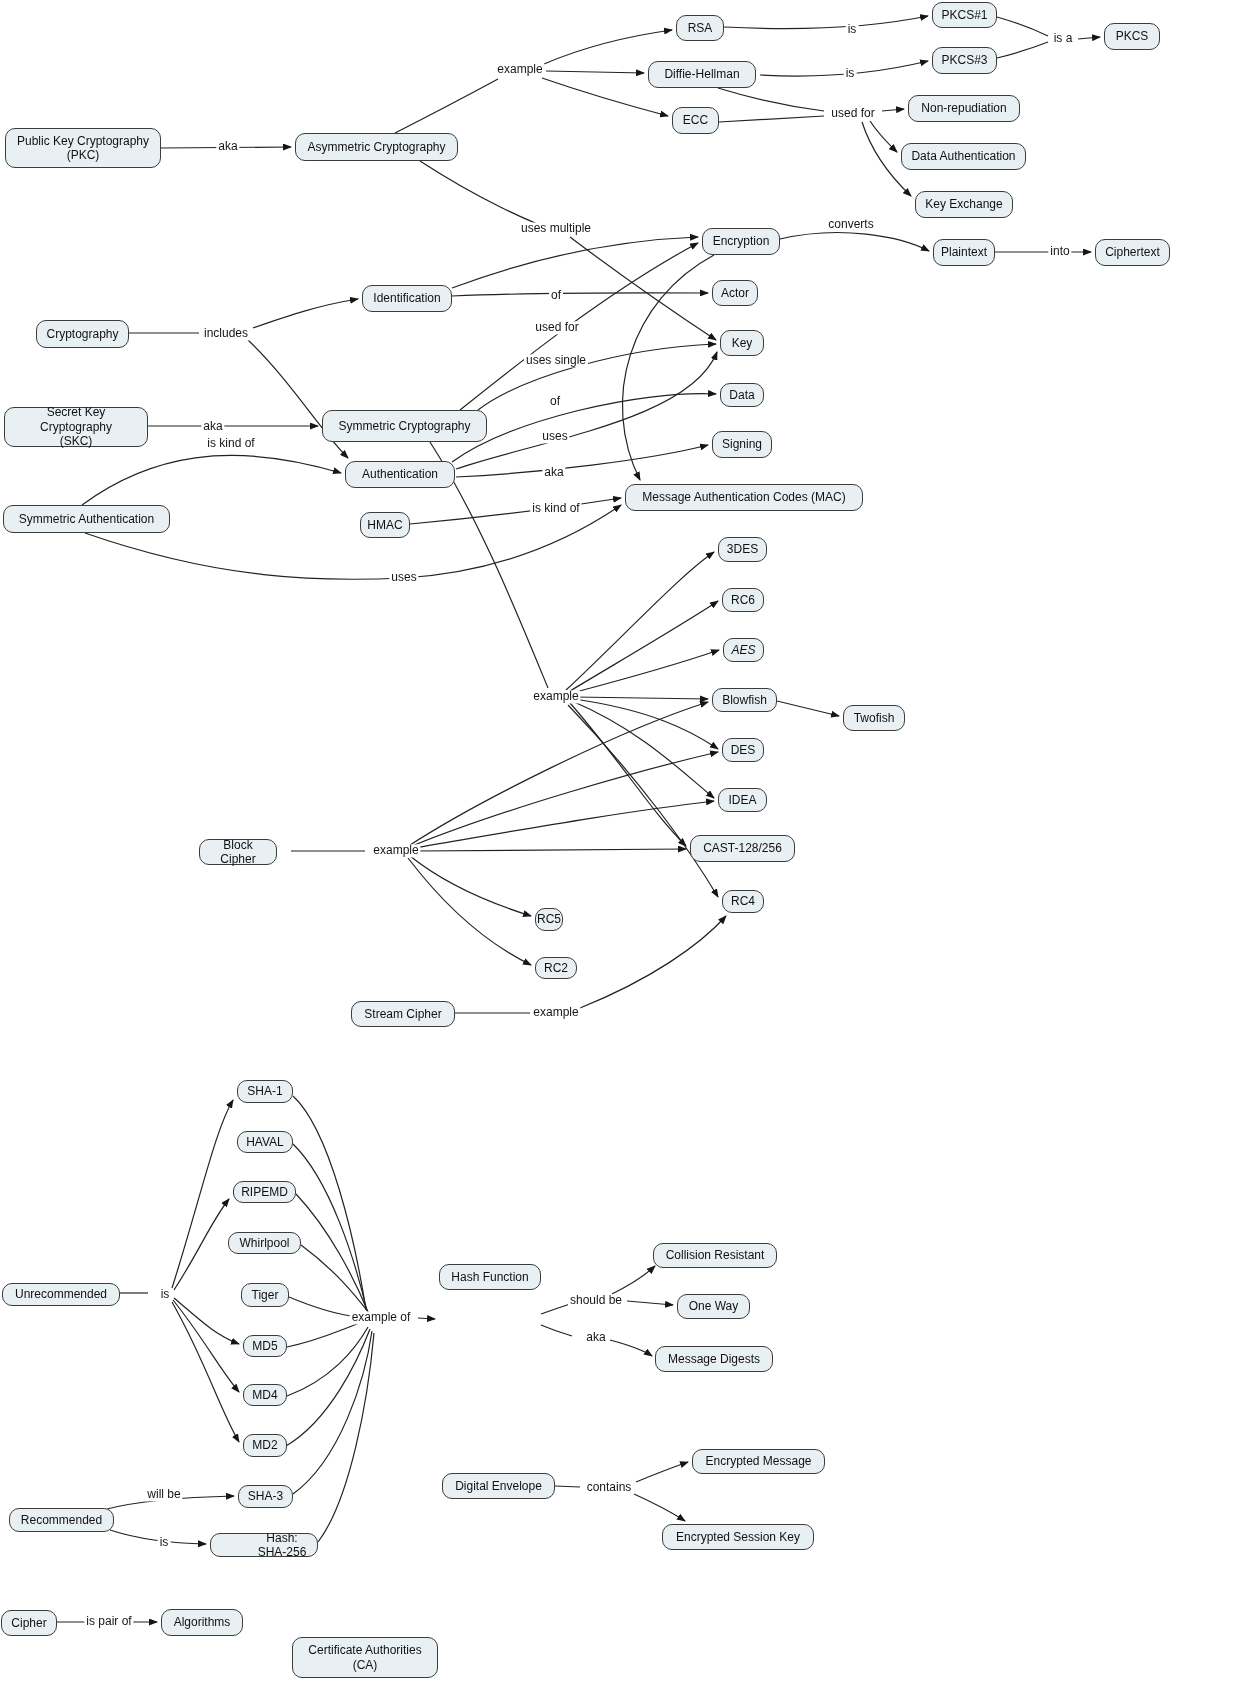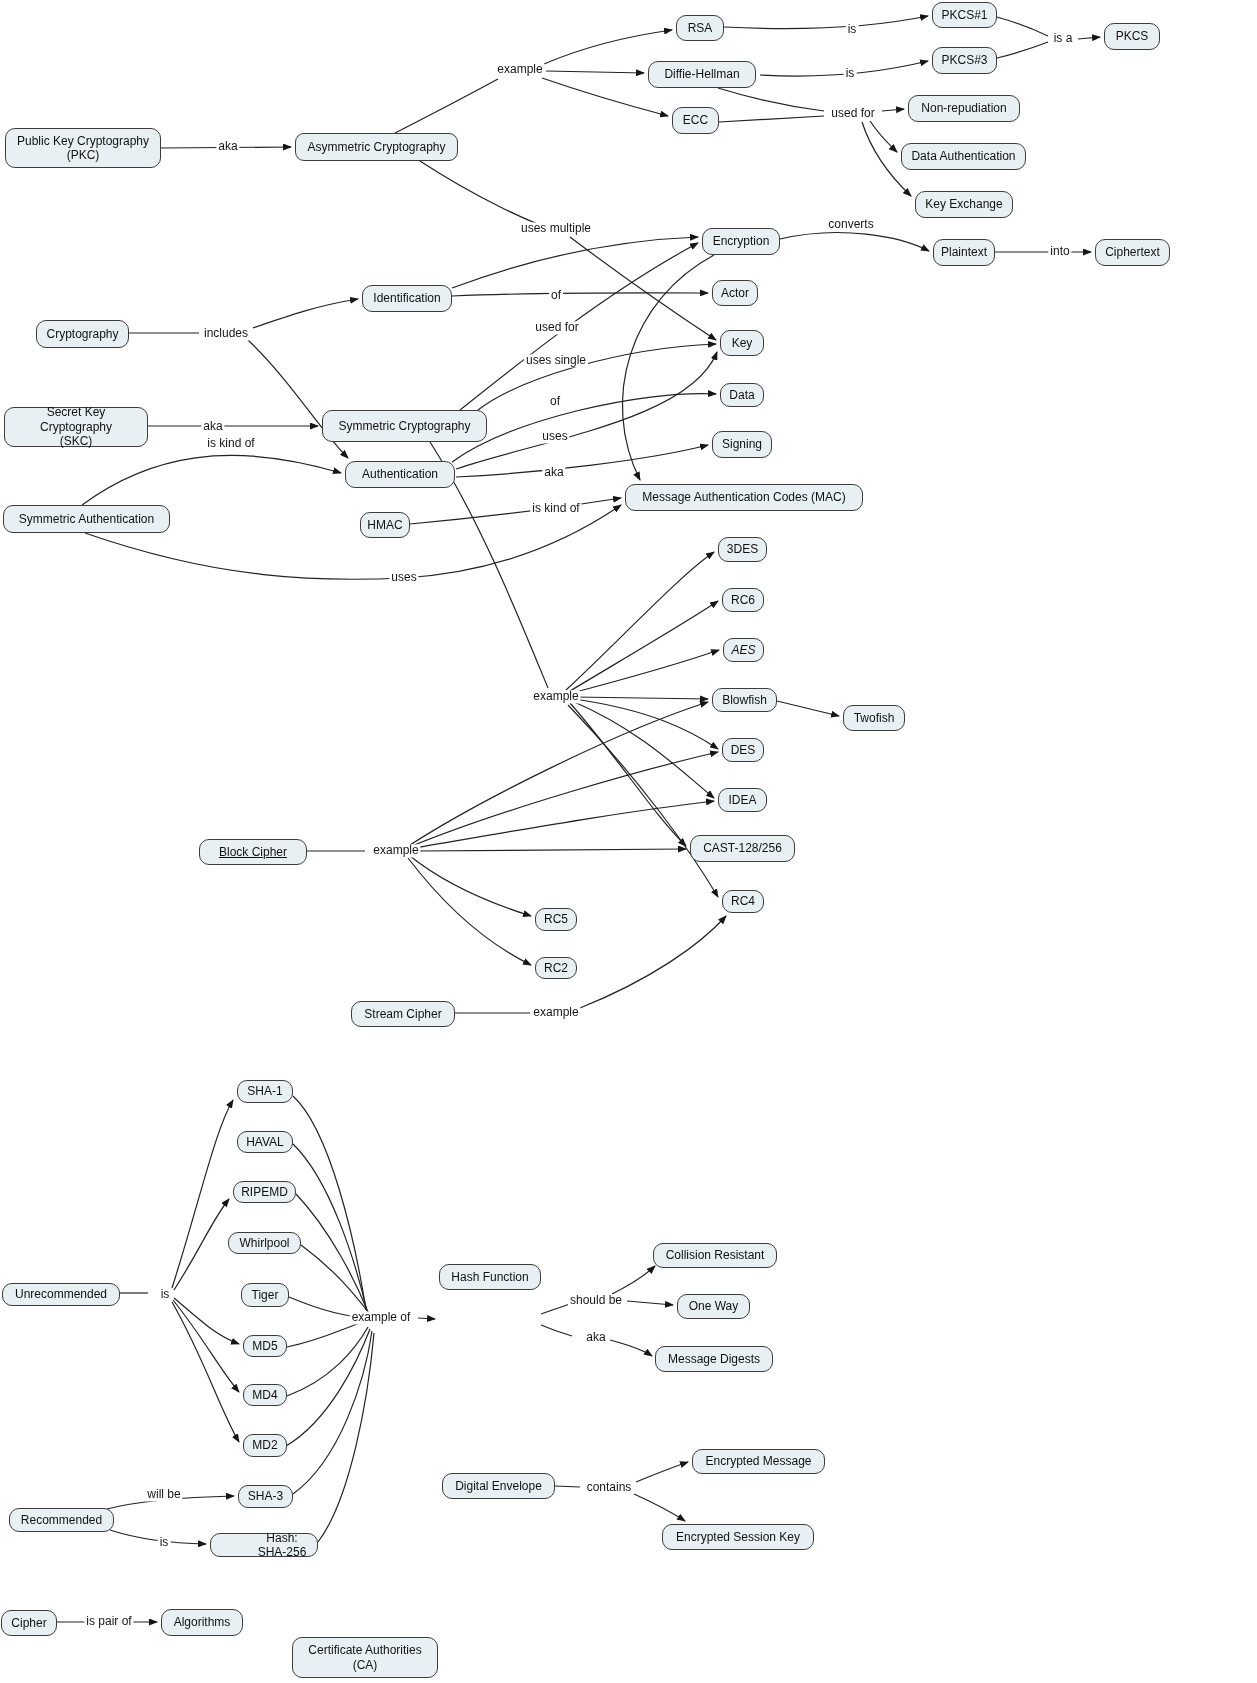--- a/index.html
+++ b/index.html
@@ -104,21 +104,21 @@
         <path d="M110,1530 Q150,1543 206,1544" fill="none" stroke="#222222" stroke-width="1.2" marker-end="url(#arr)"></path>
         <path d="M555,1486 L580,1487" fill="none" stroke="#222222" stroke-width="1.2"></path>
         <path d="M636,1482 Q665,1470 688,1462" fill="none" stroke="#222222" stroke-width="1.2" marker-end="url(#arr)"></path>
         <path d="M634,1494 Q665,1508 685,1521" fill="none" stroke="#222222" stroke-width="1.2" marker-end="url(#arr)"></path>
         <path d="M57,1622 L157,1622" fill="none" stroke="#222222" stroke-width="1.2" marker-end="url(#arr)"></path>
       </g>
   </svg>
   <div id="nodes-layer">
       <div class="node" style="left: 5px; top: 128px; width: 156px; height: 40px;">Public Key Cryptography
 (PKC)</div>
-      <div class="node" style="left: 295px; top: 133px; width: 163px; height: 28px; border-radius: 9px;">Asymmetric Cryptography</div>
+      <div class="node" style="left: 295px; top: 133px; width: 163px; height: 28px;">Asymmetric Cryptography</div>
       <div class="node" style="left: 676px; top: 15px; width: 48px; height: 26px;">RSA</div>
       <div class="node" style="left: 648px; top: 61px; width: 108px; height: 27px;">Diffie-Hellman</div>
       <div class="node" style="left: 672px; top: 107px; width: 47px; height: 27px;">ECC</div>
       <div class="node" style="left: 932px; top: 2px; width: 65px; height: 26px;">PKCS#1</div>
       <div class="node" style="left: 932px; top: 47px; width: 65px; height: 27px;">PKCS#3</div>
       <div class="node" style="left: 1104px; top: 23px; width: 56px; height: 27px;">PKCS</div>
       <div class="node" style="left: 908px; top: 95px; width: 112px; height: 27px;">Non-repudiation</div>
       <div class="node" style="left: 901px; top: 143px; width: 125px; height: 27px;">Data Authentication</div>
       <div class="node" style="left: 915px; top: 191px; width: 98px; height: 27px;">Key Exchange</div>
       <div class="node" style="left: 702px; top: 228px; width: 78px; height: 27px;">Encryption</div>
@@ -139,23 +139,23 @@
       <div class="node" style="left: 360px; top: 512px; width: 50px; height: 26px;">HMAC</div>
       <div class="node" style="left: 718px; top: 537px; width: 49px; height: 25px;">3DES</div>
       <div class="node" style="left: 722px; top: 588px; width: 42px; height: 24px;">RC6</div>
       <div class="node" style="left: 723px; top: 638px; width: 41px; height: 24px; font-style: italic;">AES</div>
       <div class="node" style="left: 712px; top: 688px; width: 65px; height: 24px;">Blowfish</div>
       <div class="node" style="left: 843px; top: 705px; width: 62px; height: 26px;">Twofish</div>
       <div class="node" style="left: 722px; top: 738px; width: 42px; height: 24px;">DES</div>
       <div class="node" style="left: 718px; top: 788px; width: 49px; height: 24px;">IDEA</div>
       <div class="node" style="left: 690px; top: 835px; width: 105px; height: 27px;">CAST-128/256</div>
       <div class="node" style="left: 722px; top: 890px; width: 42px; height: 23px;">RC4</div>
-      <div class="node" style="left: 535px; top: 908px; width: 42px; height: 23px;">RC5</div>
+      <div class="node" style="left: 535px; top: 908px; width: 28px; height: 23px;">RC5</div>
       <div class="node" style="left: 535px; top: 957px; width: 42px; height: 22px;">RC2</div>
-      <div class="node" style="left: 199px; top: 839px; width: 108px; height: 26px; text-decoration: underline;">Block Cipher</div>
+      <div class="node" style="left: 199px; top: 839px; width: 78px; height: 26px;">Block Cipher</div>
       <div class="node" style="left: 351px; top: 1001px; width: 104px; height: 26px;">Stream Cipher</div>
       <div class="node" style="left: 237px; top: 1080px; width: 56px; height: 23px;">SHA-1</div>
       <div class="node" style="left: 237px; top: 1131px; width: 56px; height: 22px;">HAVAL</div>
       <div class="node" style="left: 233px; top: 1181px; width: 63px; height: 22px;">RIPEMD</div>
       <div class="node" style="left: 228px; top: 1232px; width: 73px; height: 22px;">Whirlpool</div>
       <div class="node" style="left: 241px; top: 1283px; width: 48px; height: 24px;">Tiger</div>
       <div class="node" style="left: 243px; top: 1335px; width: 44px; height: 22px;">MD5</div>
       <div class="node" style="left: 243px; top: 1384px; width: 44px; height: 22px;">MD4</div>
       <div class="node" style="left: 243px; top: 1434px; width: 44px; height: 23px;">MD2</div>
       <div class="node" style="left: 238px; top: 1485px; width: 55px; height: 23px;">SHA-3</div>

